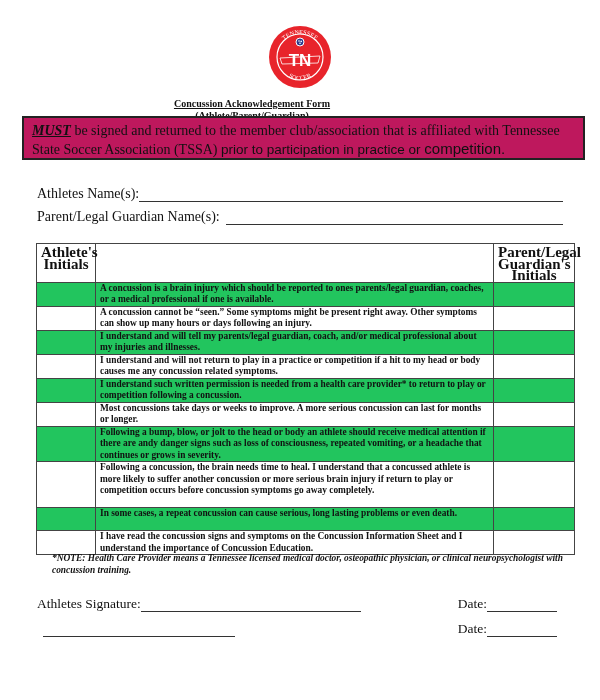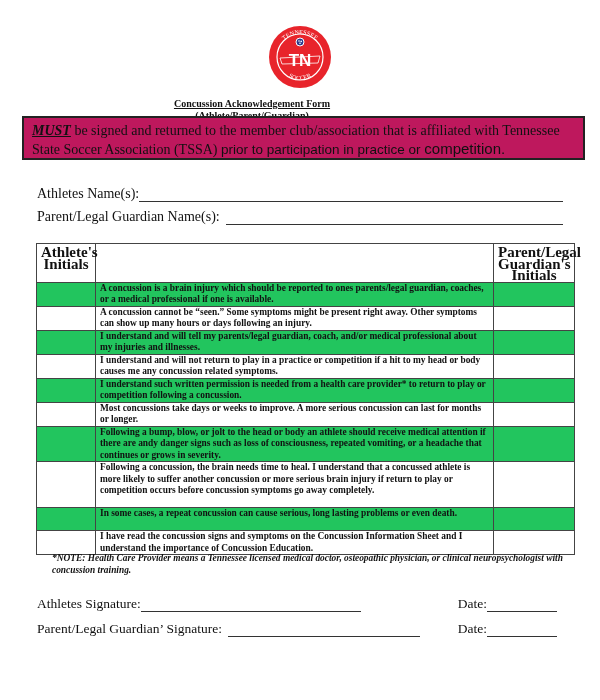--- a/index.html
+++ b/index.html
@@ -143,19 +143,18 @@
 <div class="abs note">*NOTE: Health Care Provider means a Tennessee licensed medical doctor, osteopathic physician, or clinical neuropsychologist with concussion training.</div>
 
 <div class="abs field sig" style="left:37px; top:596px; width:520px;">
   <span>Athletes Signature:</span>
   <span class="line" style="width:220px;"></span>
   <span style="flex:1"></span>
   <span>Date:</span>
   <span class="line" style="width:70px;"></span>
 </div>
 <div class="abs field sig" style="left:37px; top:621px; width:520px;">
-  <span>Parent/Legal Guardian’ Signature:</span>
   <span style="width:6px"></span>
   <span class="line" style="width:192px;"></span>
   <span style="flex:1"></span>
   <span>Date:</span>
   <span class="line" style="width:70px;"></span>
 </div>
 
 </body></html>

